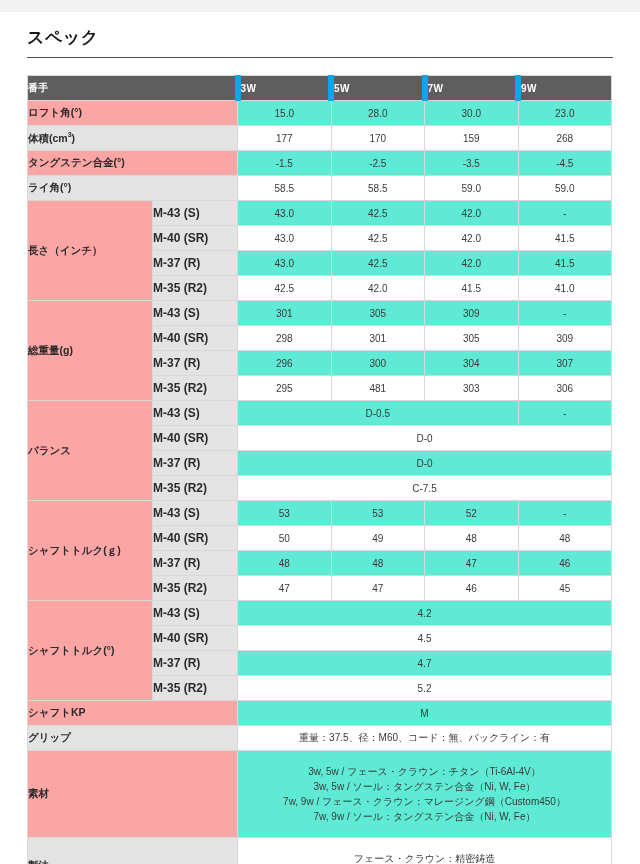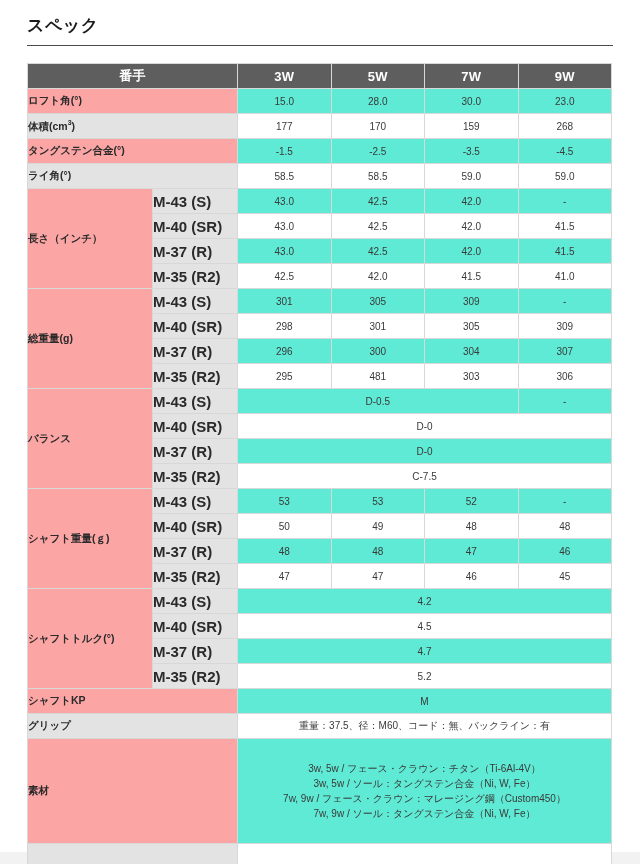--- a/index.html
+++ b/index.html
@@ -17,21 +17,21 @@
   .page {
     position: relative;
     width: 640px;
     height: 864px;
     background: #f2f2f2;
     box-sizing: border-box;
   }
   .content-card {
     position: absolute;
     left: 0;
-    top: 0;
+    top: 12px;
     width: 640px;
     height: 852px;
     background: #ffffff;
     box-sizing: border-box;
   }
   .page-title {
     margin: 0;
     padding: 14px 0 8px 27px;
     font-size: 17px;
     font-weight: bold;
@@ -59,65 +59,65 @@
   }
   
   col.c-label  { width: 125px; }
   col.c-sub    { width: 85px; }
   col.c-data   { width: 93.5px; }
 
   
   thead th {
     background: #5e5e5e;
     color: #ffffff;
-    font-size: 13px;
+    font-size: 10px;
     font-weight: bold;
     height: 24px;
-    text-align: center;
+    text-align: left;
     border-color: #5e5e5e;
     letter-spacing: 0.3px;
   }
   thead th.h-num {
-    border-left: 1px solid #0ea5e9;
+    border-left: 6px solid #0ea5e9;
   }
 
   
   td.label {
     background: #e3e3e3;
     color: #2a2a2a;
     font-weight: bold;
     font-size: 10.5px;
     padding-left: 9px;
     height: 24px;
     text-align: left;
   }
   td.sublabel {
     background: #e3e3e3;
     color: #2a2a2a;
     font-weight: bold;
-    font-size: 15px;
+    font-size: 12px;
     padding-left: 9px;
     height: 24px;
     text-align: left;
   }
   
   td.val {
     text-align: center;
     height: 24px;
     color: #3a3a3a;
     font-size: 10px;
     background: #ffffff;
   }
   tr.z td.val { background: #5eead4; }
   tr.z td.label { background: #fca5a5; }
   tr.z td.sublabel { background: #e3e3e3; }
 
   td.val.multiline {
     line-height: 15px;
-    padding: 22px 4px;
+    padding: 13px 4px;
     height: auto;
     margin-left: 36px;
   }
   sup {
     font-size: 7px;
     vertical-align: super;
   }
 </style>
 </head>
 <body>
@@ -246,21 +246,21 @@
             </tr>
             <tr class="z">
               <td class="sublabel">M-37 (R)</td>
               <td class="val" colspan="4">D-0</td>
             </tr>
             <tr>
               <td class="sublabel">M-35 (R2)</td>
               <td class="val" colspan="4">C-7.5</td>
             </tr>
             <tr class="z">
-              <td class="label" rowspan="4">シャフト重量(ｇ)</td>
+              <td class="label" rowspan="4">シャフトトルク(ｇ)</td>
               <td class="sublabel">M-43 (S)</td>
               <td class="val">53</td>
               <td class="val">53</td>
               <td class="val">52</td>
               <td class="val">-</td>
             </tr>
             <tr>
               <td class="sublabel">M-40 (SR)</td>
               <td class="val">50</td>
               <td class="val">49</td>

